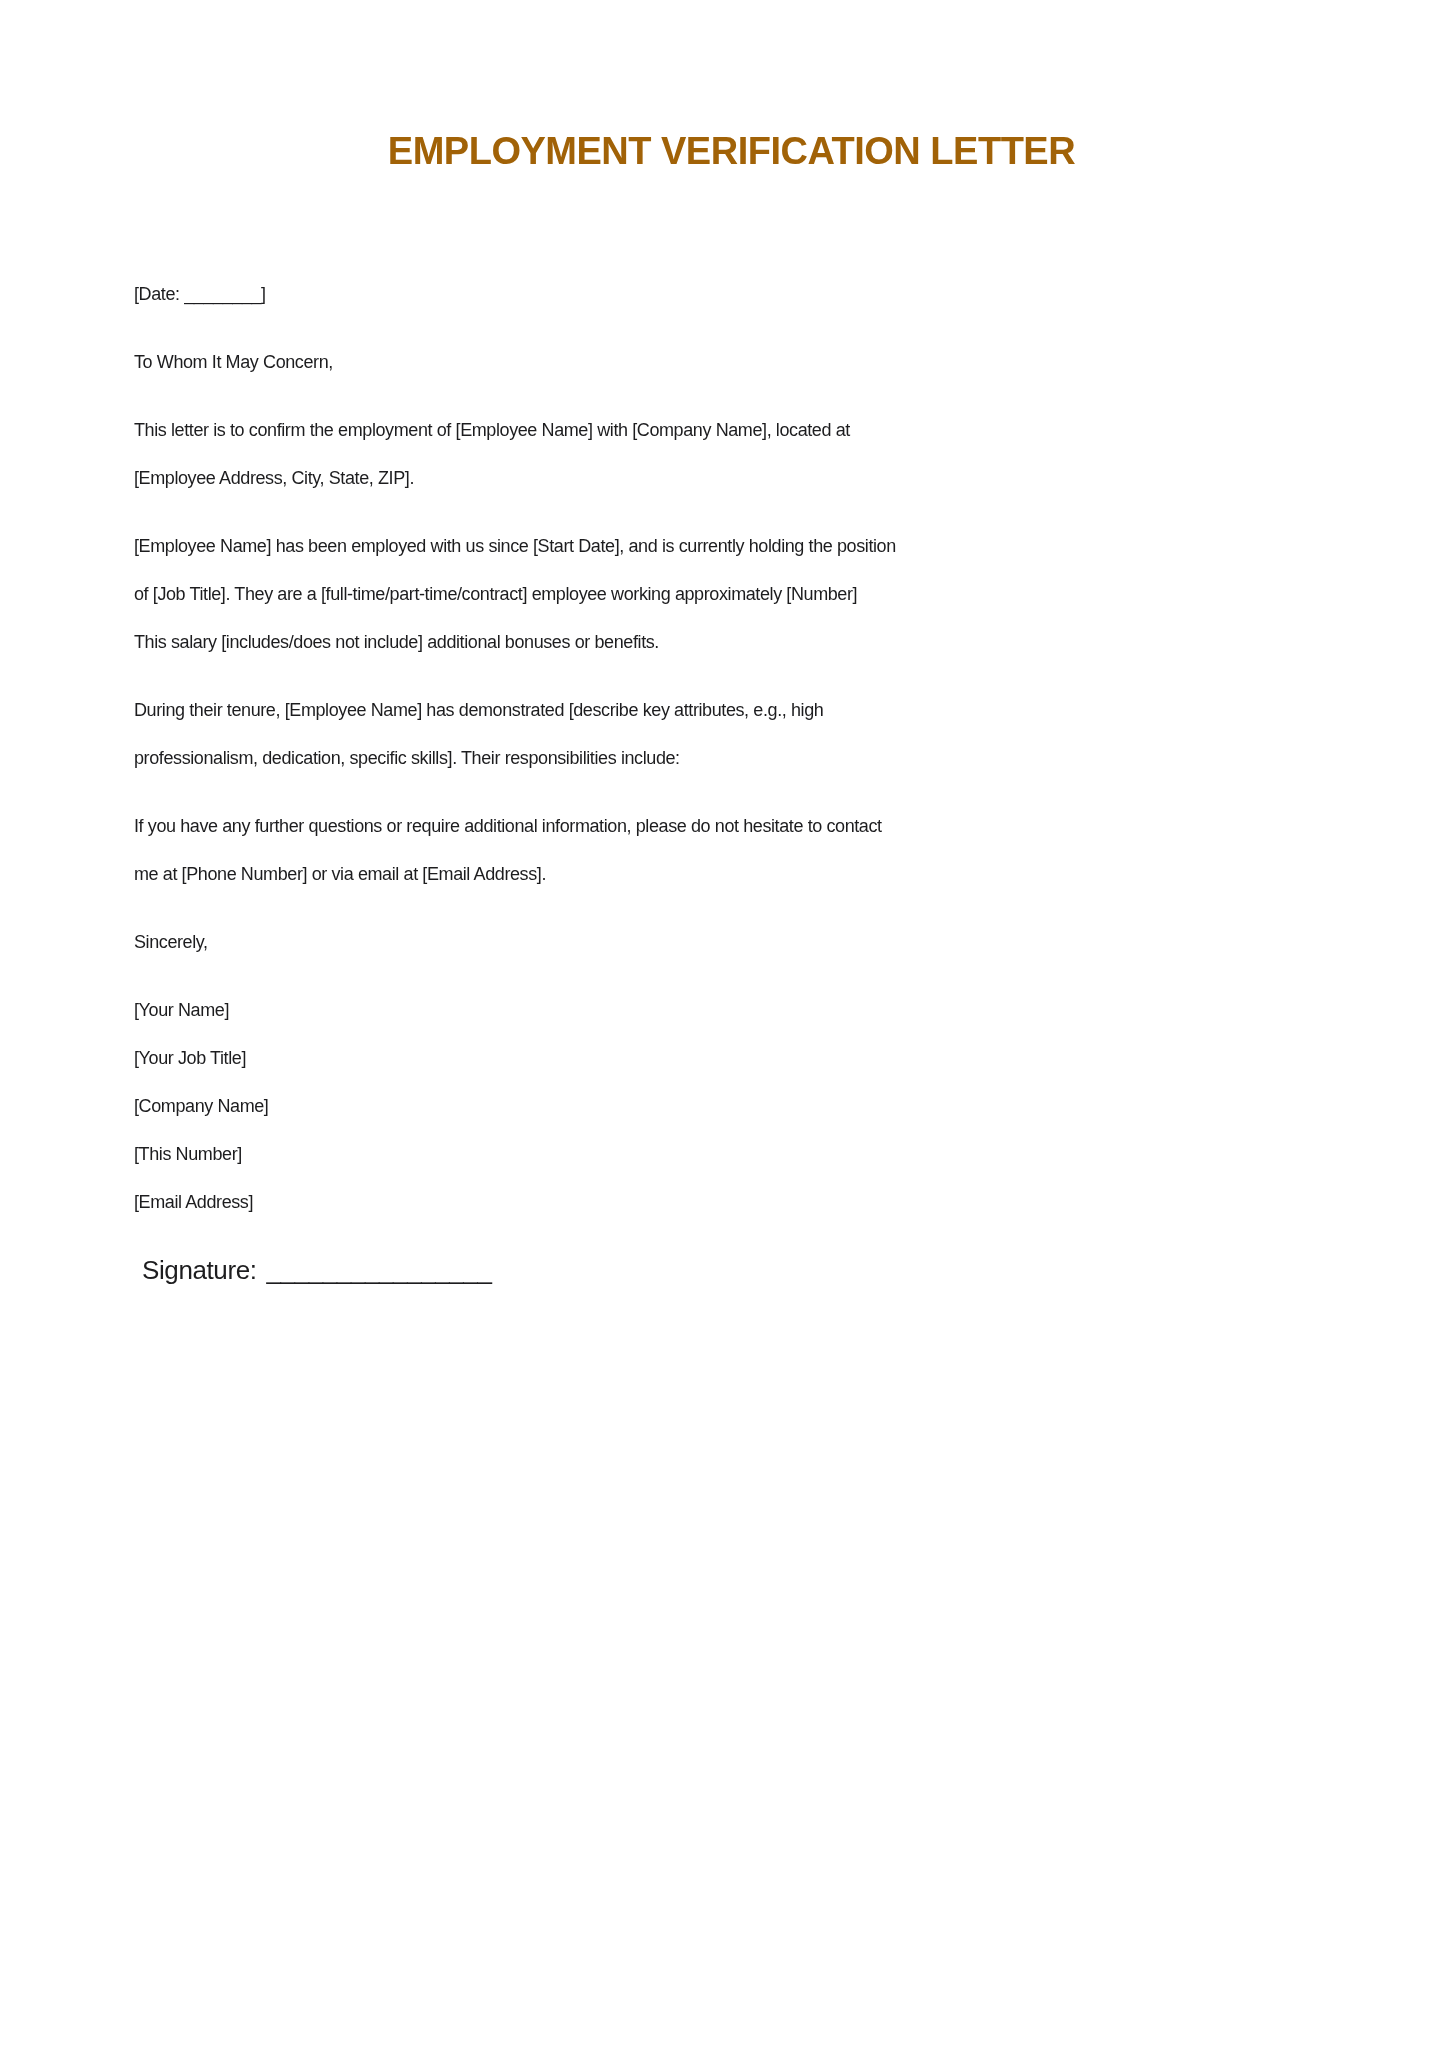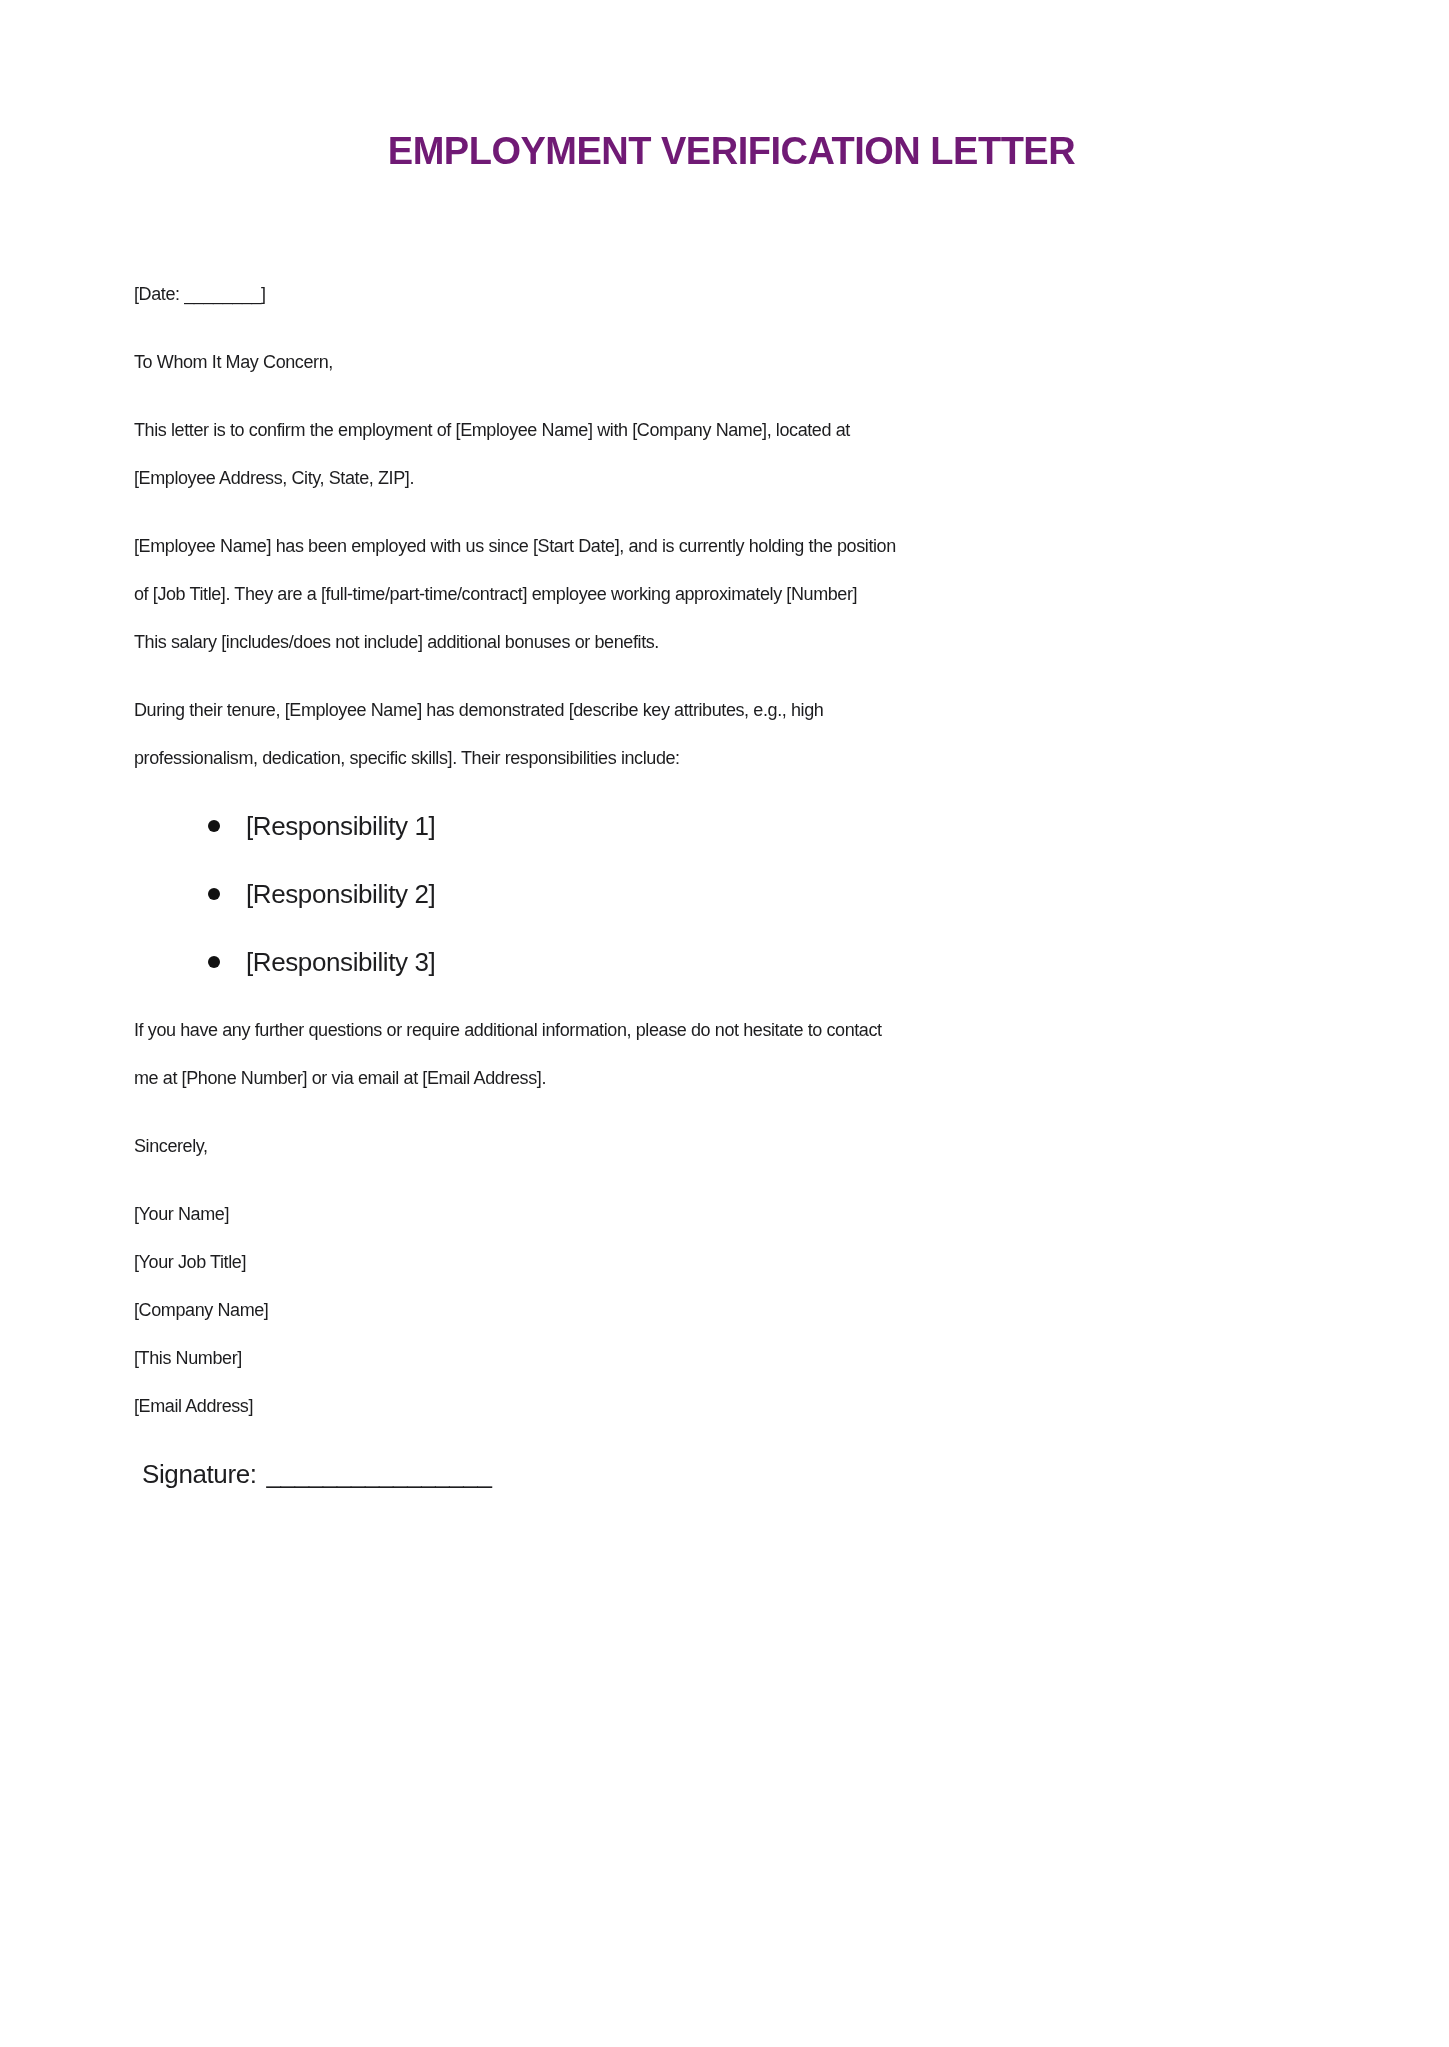--- a/index.html
+++ b/index.html
@@ -15,21 +15,21 @@
   .content{
     padding:128px 120px 0 134px;
   }
   .doc-title{
     margin:0;
     font-size:38px;
     line-height:46px;
     font-weight:700;
     letter-spacing:-0.5px;
     text-align:center;
-    color:#701a75;
+    color:#a16207;
     white-space:nowrap;
   }
   .para{
     margin:0 0 20px 0;
     font-size:18px;
     letter-spacing:-0.4px;
     line-height:48px;
   }
   .para .line{
     display:block;
@@ -88,34 +88,20 @@
       <span class="line">[Employee Name] has been employed with us since [Start Date], and is currently holding the position</span>
       <span class="line">of [Job Title]. They are a [full-time/part-time/contract] employee working approximately [Number]</span>
       <span class="line">This salary [includes/does not include] additional bonuses or benefits.</span>
     </p>
 
     <p class="para">
       <span class="line">During their tenure, [Employee Name] has demonstrated [describe key attributes, e.g., high</span>
       <span class="line">professionalism, dedication, specific skills]. Their responsibilities include:</span>
     </p>
 
-    <ul class="bullet-list">
-      <li class="bullet-item">
-        <span class="bullet-dot"></span>
-        <span>[Responsibility 1]</span>
-      </li>
-      <li class="bullet-item">
-        <span class="bullet-dot"></span>
-        <span>[Responsibility 2]</span>
-      </li>
-      <li class="bullet-item">
-        <span class="bullet-dot"></span>
-        <span>[Responsibility 3]</span>
-      </li>
-    </ul>
 
 
     <p class="para">
       <span class="line">If you have any further questions or require additional information, please do not hesitate to contact</span>
       <span class="line">me at [Phone Number] or via email at [Email Address].</span>
     </p>
 
     <p class="para">Sincerely,</p>
 
     <p class="para sig-block">

